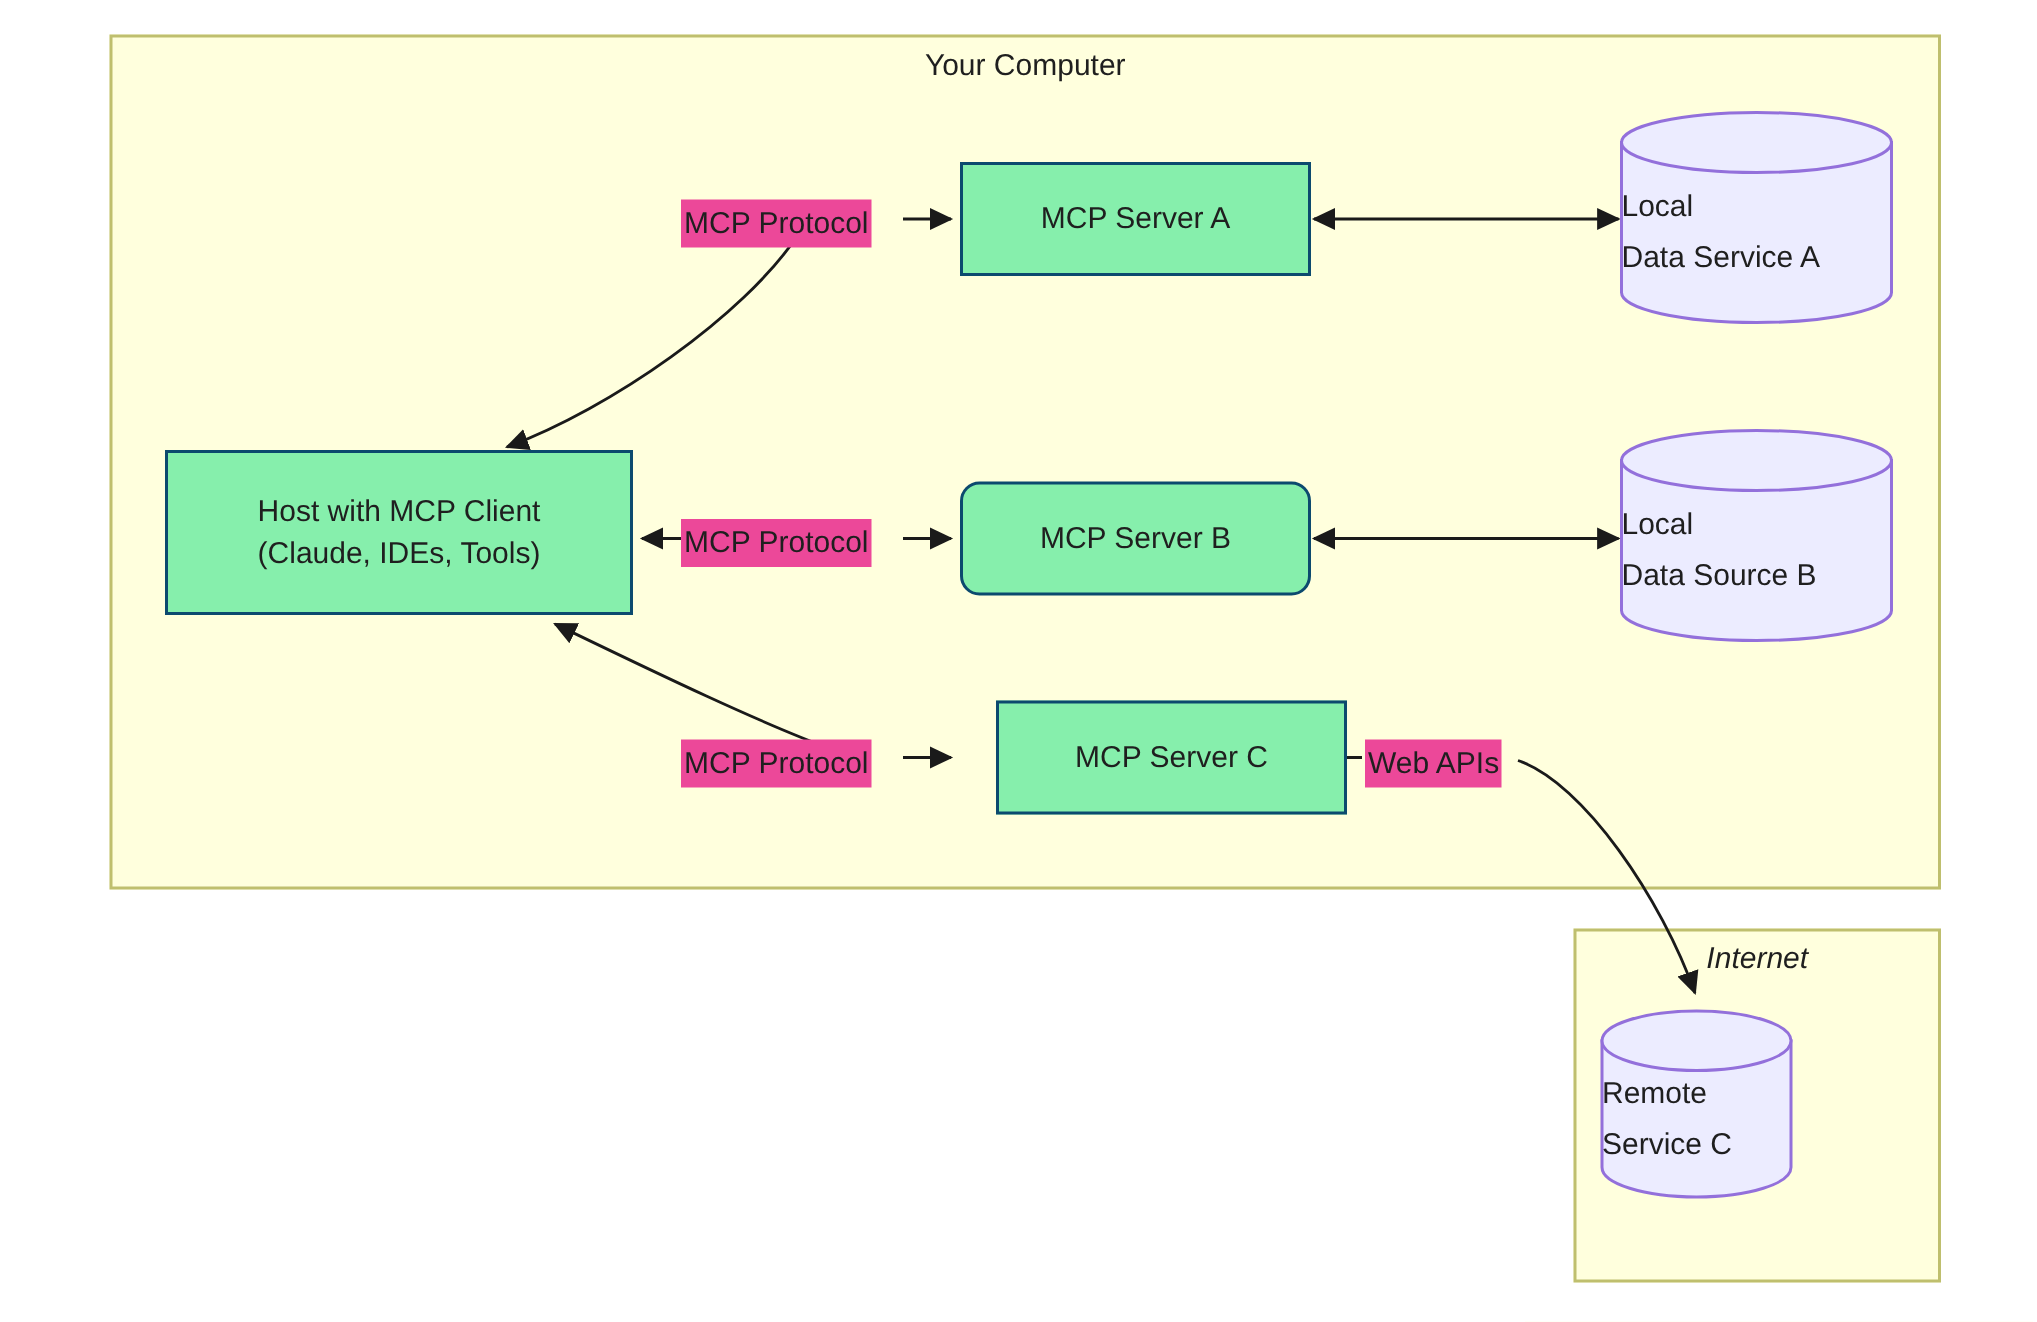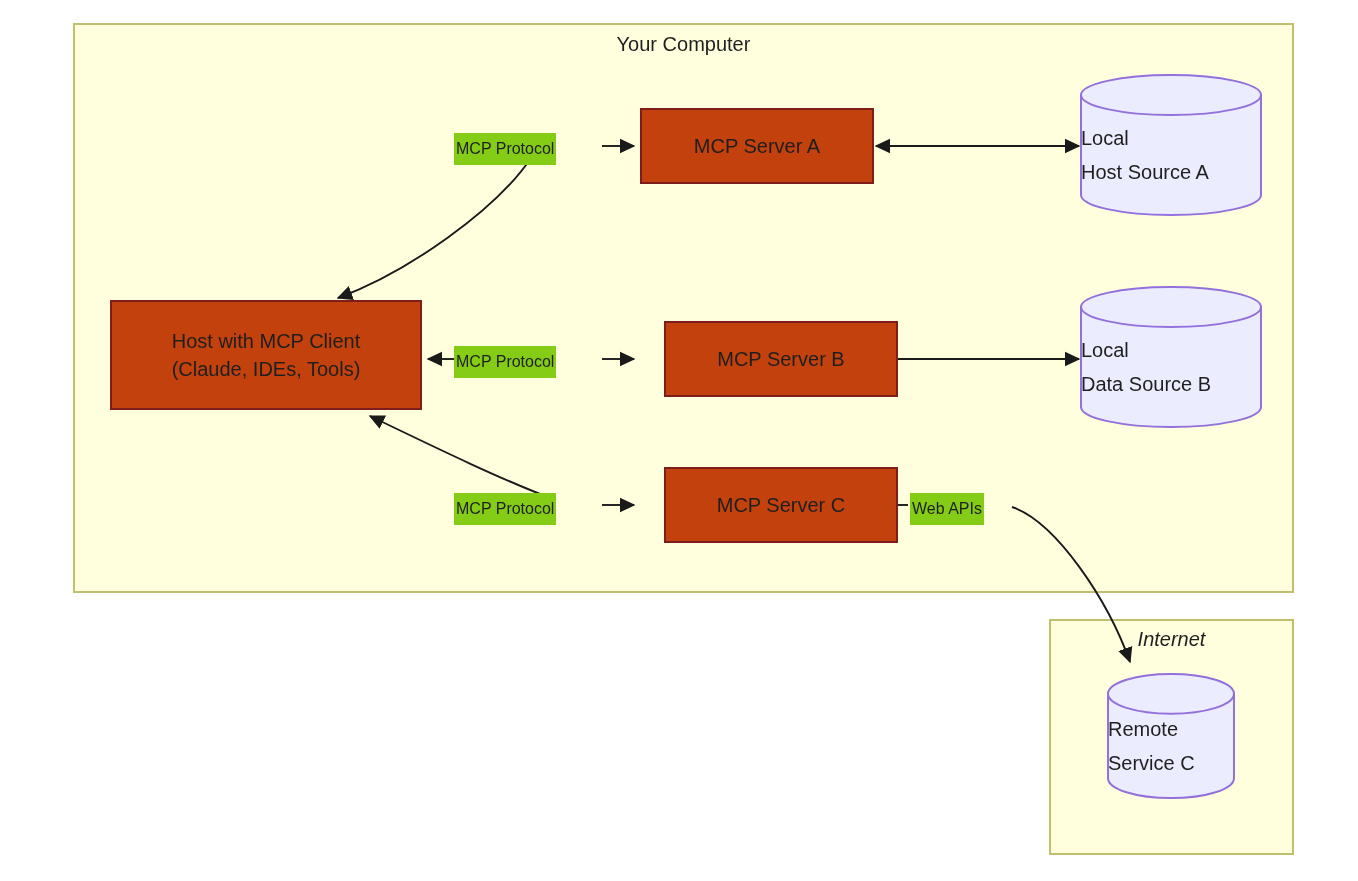--- a/index.html
+++ b/index.html
@@ -43,22 +43,22 @@
     text-align: center;
     font-size: 20px;
     line-height: 24px;
     color: #1f1f1f;
     white-space: nowrap;
   }
 
   
   .node-box {
     position: absolute;
-    background: #c2410c;
-    border: 2px solid #7f1d1d;
+    background: #86efac;
+    border: 2px solid #0c4a6e;
     box-sizing: border-box;
     display: flex;
     align-items: center;
     justify-content: center;
     text-align: center;
     font-size: 20px;
     line-height: 28px;
     color: #1f1f1f;
   }
   .node-box .node-lines {
@@ -90,23 +90,23 @@
     pointer-events: none;
   }
   .cyl-label span {
     display: block;
     white-space: nowrap;
   }
 
   
   .edge-label {
     position: absolute;
-    background: #84cc16;
-    color: #1f1f1f;
-    font-size: 16px;
+    background: #ec4899;
+    color: #1f1f1f;
+    font-size: 20px;
     line-height: 26px;
     padding: 3px 2px;
     white-space: nowrap;
   }
 </style>
 </head>
 <body>
 
 <div id="diagram-root">
 
@@ -161,55 +161,55 @@
       <span>(Claude, IDEs, Tools)</span>
     </span>
   </div>
 
   <div class="node-box" id="node-server-a" style="left: 604px; top: 108px; width: 234px; height: 76px;">
     <span class="node-lines">
       <span>MCP Server A</span>
     </span>
   </div>
 
-  <div class="node-box" id="node-server-b" style="left: 628px; top: 321px; width: 234px; height: 76px;">
+  <div class="node-box" id="node-server-b" style="left: 604px; top: 321px; width: 234px; height: 76px; border-radius: 13px;">
     <span class="node-lines">
       <span>MCP Server B</span>
     </span>
   </div>
 
   <div class="node-box" id="node-server-c" style="left: 628px; top: 467px; width: 234px; height: 76px;">
     <span class="node-lines">
       <span>MCP Server C</span>
     </span>
   </div>
 
   <div class="cyl" id="cyl-datasource-a" style="left: 1045px; top: 75px; width: 180px; height: 140px;">
     <svg xmlns="http://www.w3.org/2000/svg" width="180" height="140" viewBox="0 0 180 140">
         <path d="M 0 20 L 0 120 A 90 20 0 0 0 180 120 L 180 20 Z" fill="#ececff" stroke="#9370db" stroke-width="2"></path>
         <ellipse cx="90" cy="20" rx="90" ry="20" fill="#ececff" stroke="#9370db" stroke-width="2"></ellipse>
       </svg>
     <div class="cyl-label" style="top: 46px;">
       <span>Local</span>
-      <span>Host Source A</span>
+      <span>Data Service A</span>
     </div>
   </div>
 
   <div class="cyl" id="cyl-datasource-b" style="left: 1045px; top: 287px; width: 180px; height: 140px;">
     <svg xmlns="http://www.w3.org/2000/svg" width="180" height="140" viewBox="0 0 180 140">
         <path d="M 0 20 L 0 120 A 90 20 0 0 0 180 120 L 180 20 Z" fill="#ececff" stroke="#9370db" stroke-width="2"></path>
         <ellipse cx="90" cy="20" rx="90" ry="20" fill="#ececff" stroke="#9370db" stroke-width="2"></ellipse>
       </svg>
     <div class="cyl-label" style="top: 46px;">
       <span>Local</span>
       <span>Data Source B</span>
     </div>
   </div>
 
-  <div class="cyl" id="cyl-remote-service-c" style="left: 1072px; top: 674px; width: 126px; height: 92px; border-radius: 31px;">
+  <div class="cyl" id="cyl-remote-service-c" style="left: 1032px; top: 674px; width: 126px; height: 92px; border-radius: 31px;">
     <svg xmlns="http://www.w3.org/2000/svg" width="126" height="124" viewBox="0 0 126 124">
         <path d="M 0 19.84 L 0 104.16 A 63 19.84 0 0 0 126 104.16 L 126 19.84 Z" fill="#ececff" stroke="#9370db" stroke-width="2"></path>
         <ellipse cx="63" cy="19.84" rx="63" ry="19.84" fill="#ececff" stroke="#9370db" stroke-width="2"></ellipse>
       </svg>
     <div class="cyl-label" style="top: 37.92px;">
       <span>Remote</span>
       <span>Service C</span>
     </div>
   </div>
 

